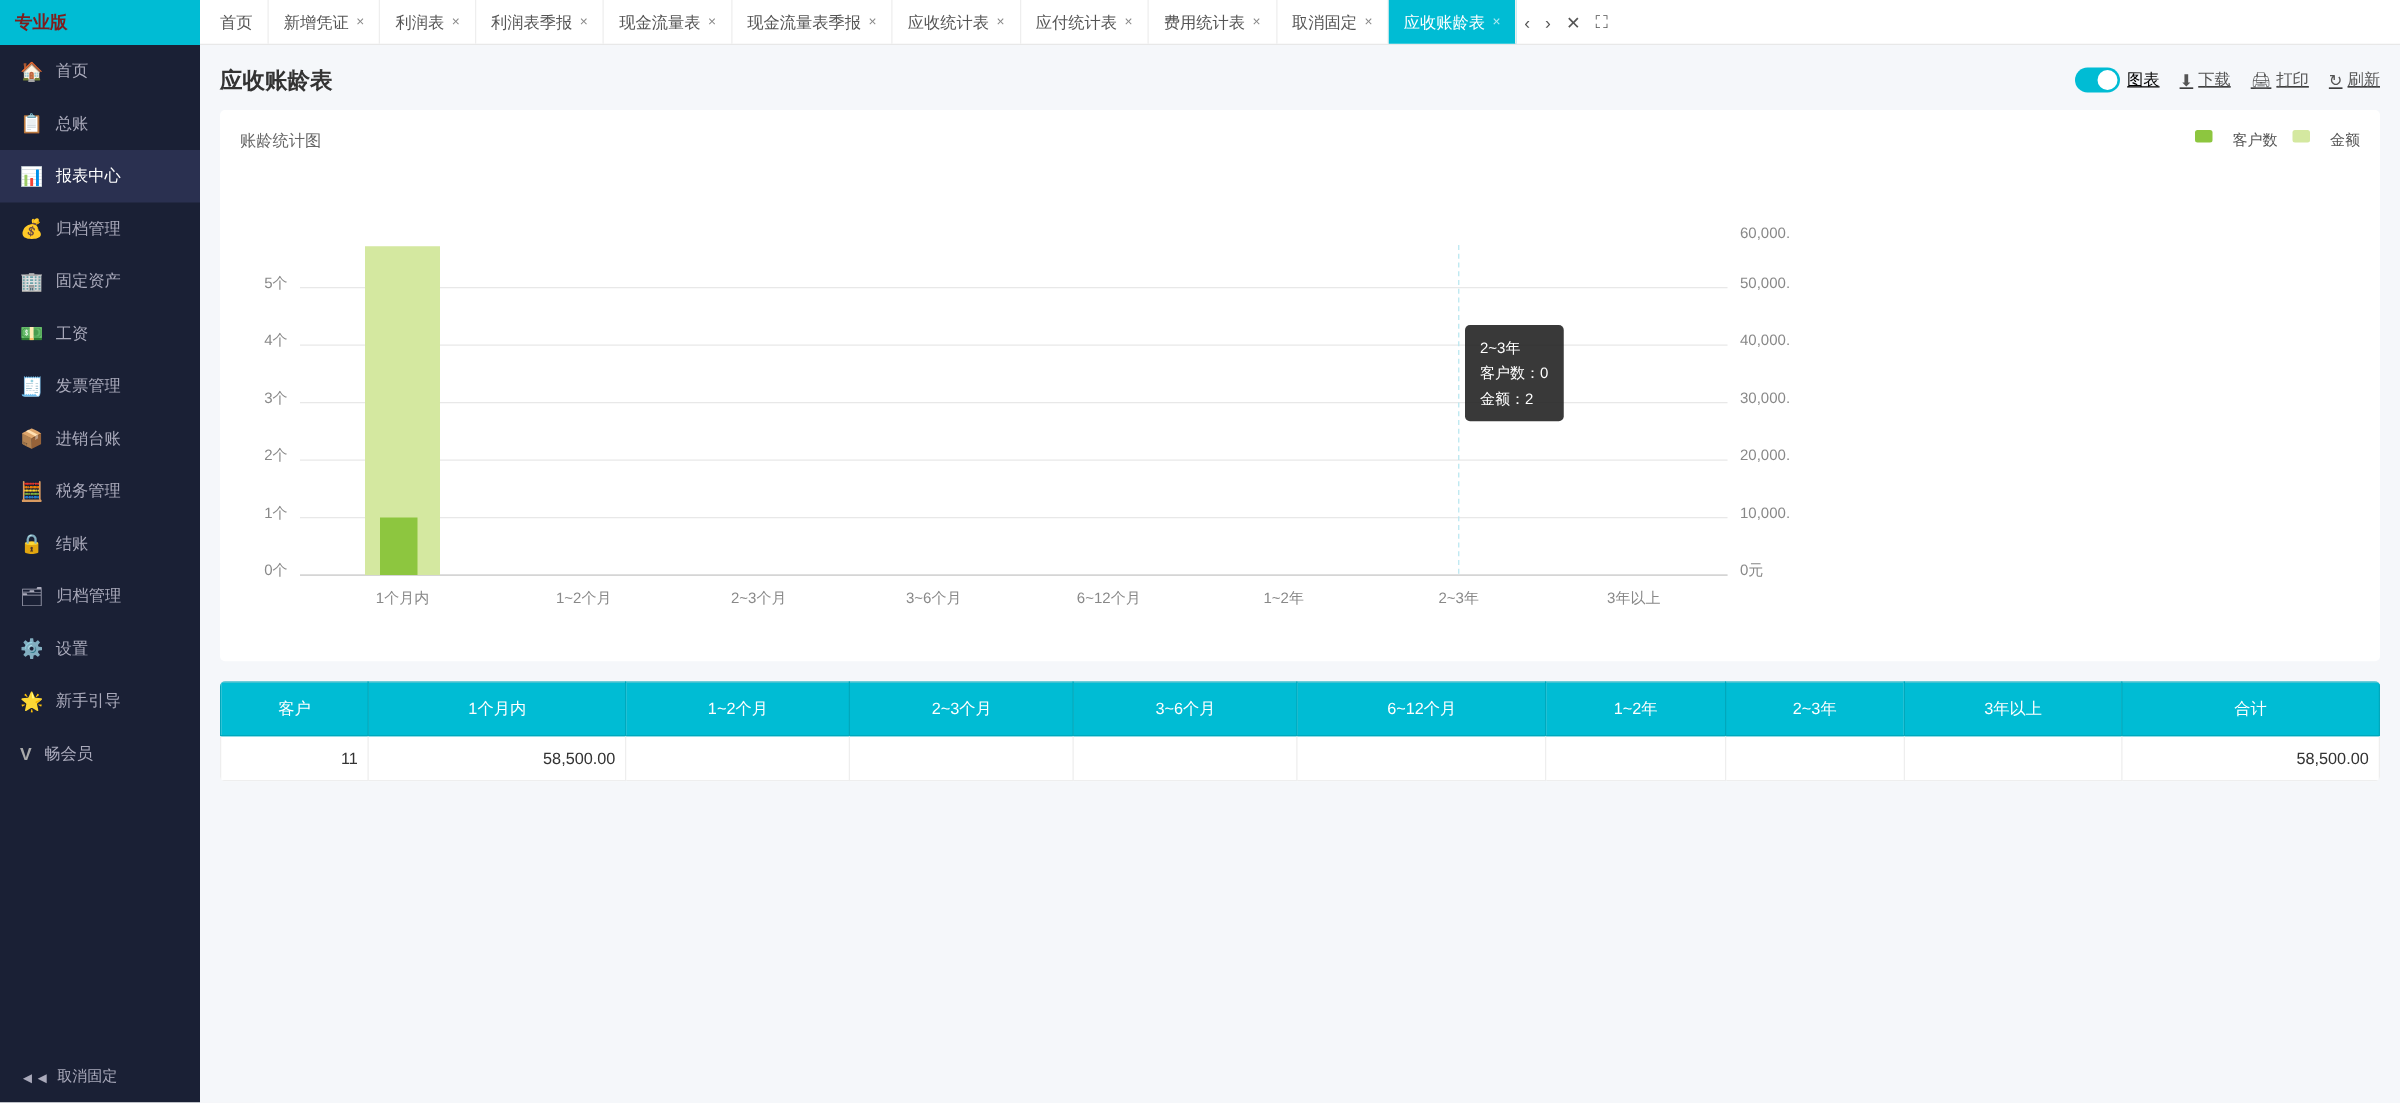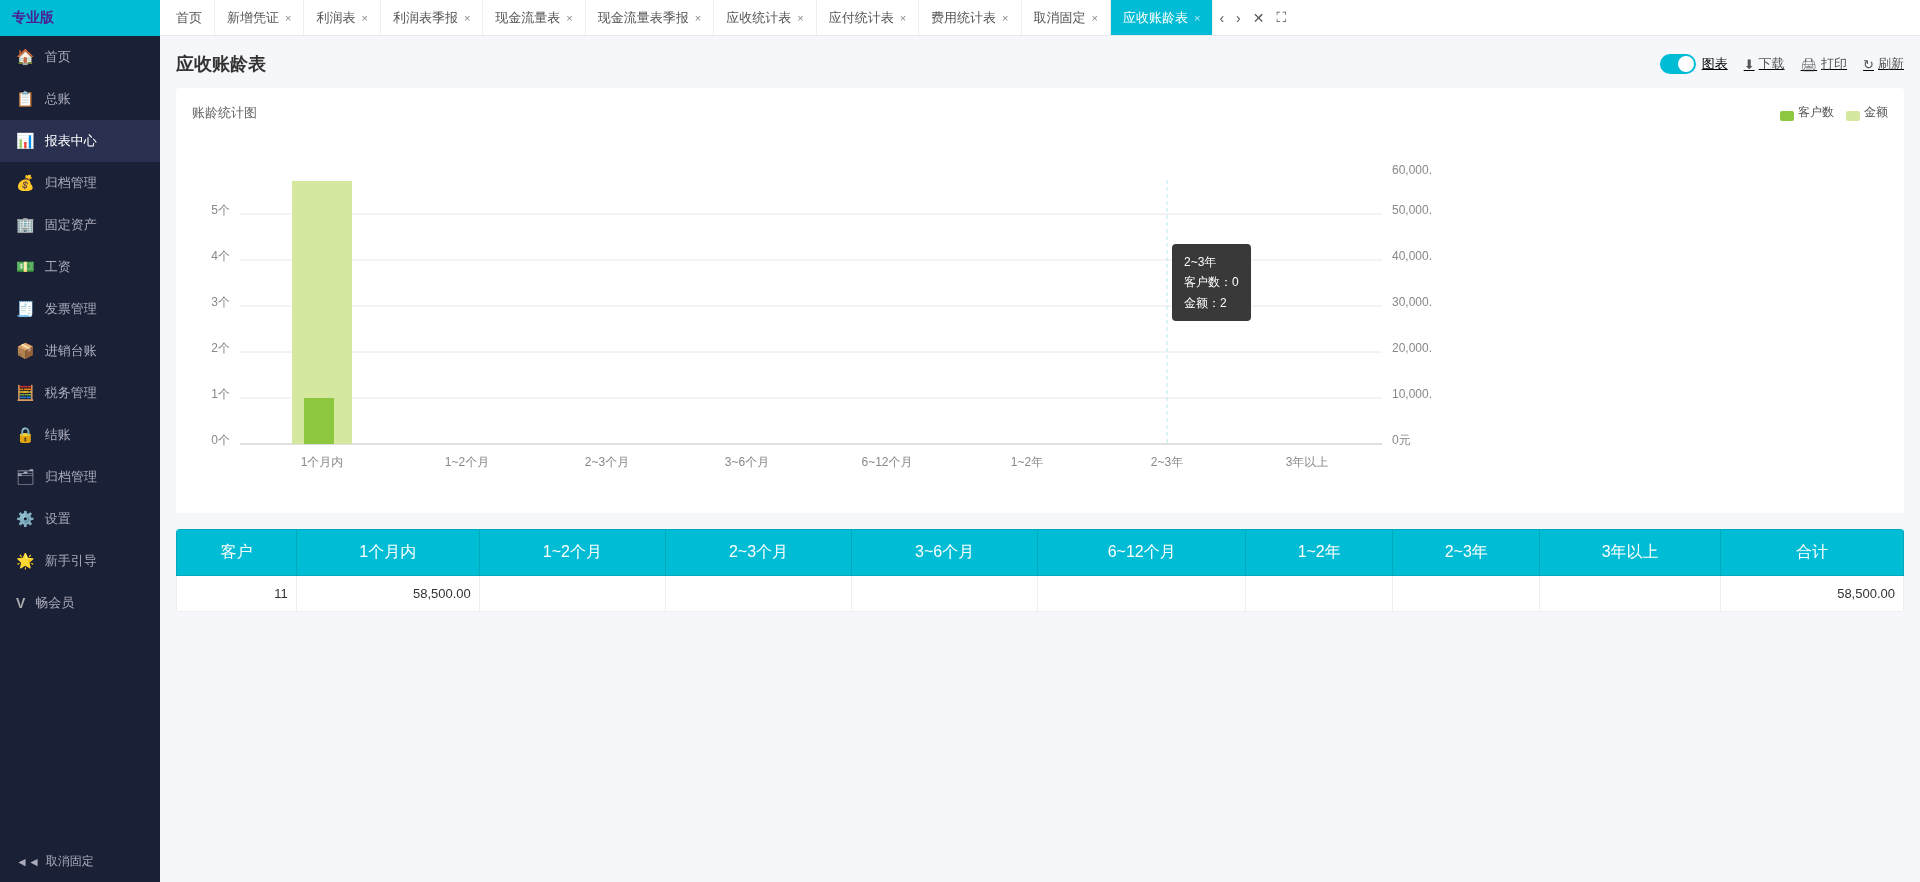--- a/index.html
+++ b/index.html
@@ -14,21 +14,21 @@
       flex-direction: column;
       flex-shrink: 0;
       height: 100%;
     }
     .sidebar-logo {
       background: #00bcd4;
       height: 36px;
       display: flex;
       align-items: center;
       padding: 0 12px;
-      color: #4c1d95;
+      color: #7f1d1d;
       font-size: 14px;
       font-weight: bold;
     }
     .sidebar-item {
       display: flex;
       align-items: center;
       padding: 12px 16px;
       cursor: pointer;
       color: #aab;
       gap: 10px;
@@ -171,36 +171,36 @@
     .chart-area {
       background: white;
       border-radius: 4px;
       padding: 16px;
       margin-bottom: 16px;
       position: relative;
     }
     .chart-title {
       font-size: 13px;
       color: #666;
-      margin-bottom: 12px;
+      margin-bottom: 28px;
     }
     .chart-legend {
       position: absolute;
       top: 16px;
       right: 16px;
       display: flex;
       align-items: center;
       gap: 12px;
       font-size: 12px;
       color: #555;
     }
     .legend-item {
       display: flex;
-      align-items: flex-end;
-      gap: 4px;
+      align-items: flex-start;
+      gap: 16px;
     }
     .legend-dot {
       width: 14px;
       height: 10px;
       border-radius: 2px;
     }
 
     
     .chart-svg-wrap {
       position: relative;
@@ -228,21 +228,21 @@
       overflow: hidden;
     }
     .data-table thead tr {
       background: #00bcd4;
       color: white;
     }
     .data-table th {
       padding: 12px 8px;
       text-align: center;
       font-weight: normal;
-      font-size: 16px;
+      font-size: 13px;
       border: 1px solid #00a8bc;
     }
     .data-table td {
       padding: 10px 8px;
       text-align: right;
       font-size: 13px;
       color: #333;
       border: 1px solid #eee;
     }
     .data-table .total-row td {

